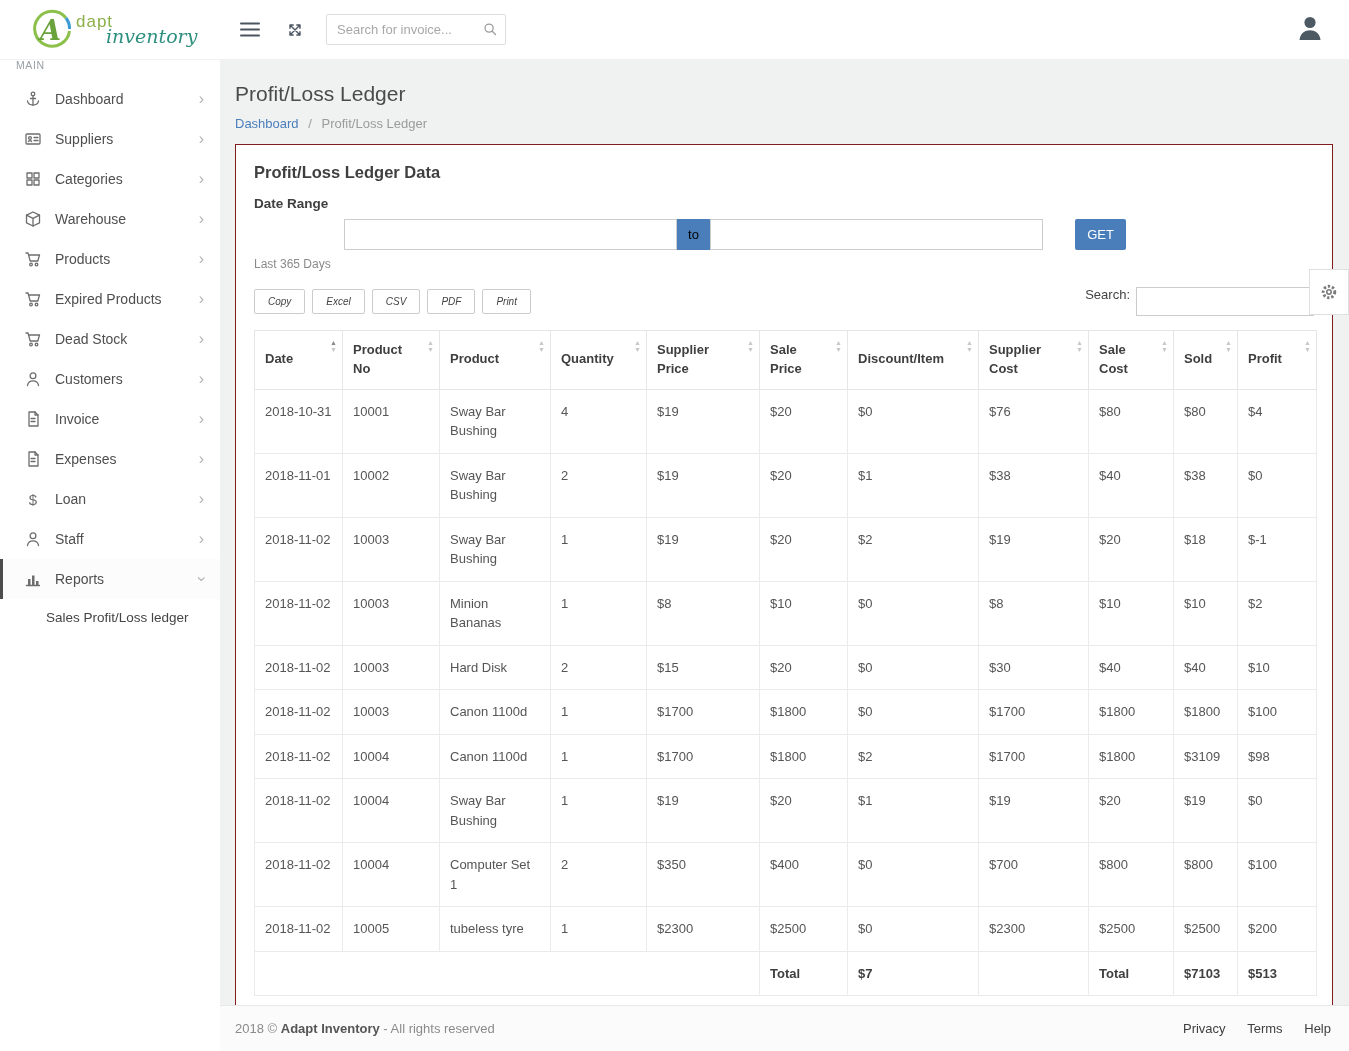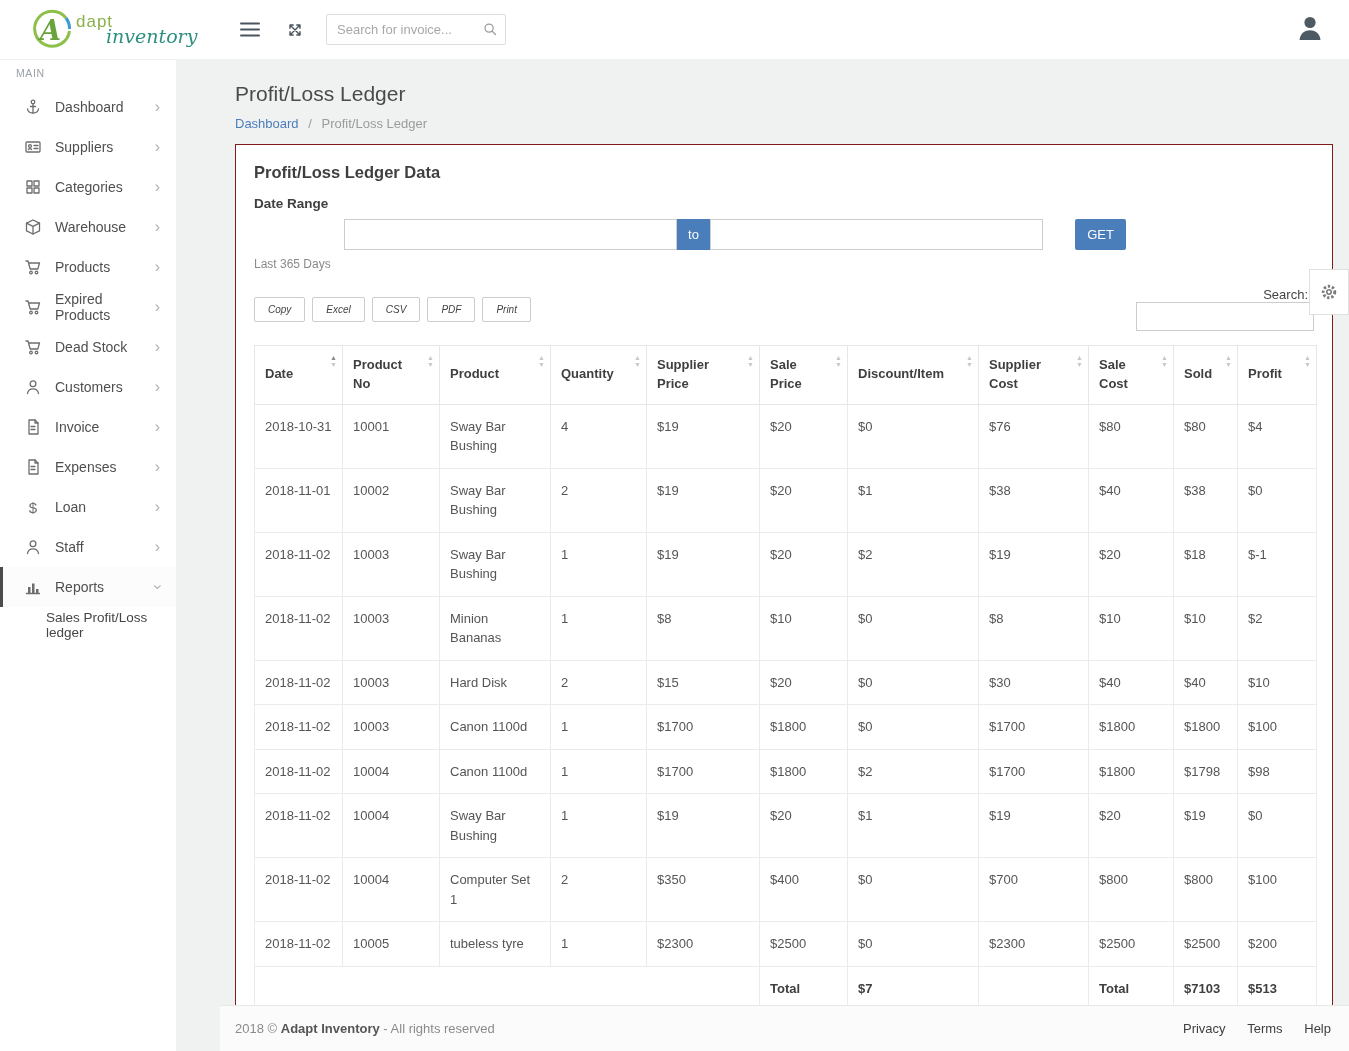--- a/index.html
+++ b/index.html
@@ -20,21 +20,21 @@
     font-size:19px; color:#2e8f7f; margin:-3px 0 0 30px; }
   .top-icon-btn { background:none; border:none; padding:6px; margin-left:14px; cursor:pointer; display:flex; align-items:center; }
   .search-wrap { position:relative; margin-left:16px; }
   .search-wrap input { width:180px; height:31px; border:1px solid #ddd; border-radius:2px;
     padding:0 30px 0 10px; font-size:13px; color:#555; outline:none; font-family:inherit; }
   .search-wrap input::placeholder { color:#a8a8a8; }
   .search-icon-abs { position:absolute; right:8px; top:7px; }
   .avatar-btn { margin-left:auto; margin-right:18px; background:none; border:none; cursor:pointer; }
 
   
-  .sidebar { position:absolute; top:52px; left:0; width:176px; bottom:0; background:#fff; z-index:5; }
+  .sidebar { position:absolute; top:44px; left:0; width:220px; bottom:0; background:#fff; z-index:5; }
   .side-section { font-size:10.5px; color:#9aa0a6; letter-spacing:.6px; padding:15px 0 8px 16px; }
   .nav-item { height:40px; display:flex; align-items:center; padding:0 16px 0 24px; cursor:pointer; font-size:14px; color:#4f4f4f; }
   .nav-icon { width:18px; height:18px; margin-right:13px; display:flex; align-items:center; justify-content:center; color:#6d6d6d; }
   .nav-label { flex:1; }
   .nav-chevron { color:#b3b3b3; font-size:16px; line-height:1; }
   .nav-chevron.down { display:inline-block; transform:rotate(90deg); }
   .nav-item.active { border-left:3px solid #4c4c4c; padding-left:21px; background:#fcfcfc; }
   .nav-sub { height:36px; display:flex; align-items:center; padding-left:46px; font-size:13.5px; color:#454545; cursor:pointer; }
   .dollar-glyph { font-size:15px; color:#6d6d6d; }
 
@@ -43,30 +43,30 @@
   .page-title { font-size:21px; font-weight:500; color:#4b4b4b; margin:4px 0 10px 0; }
   .breadcrumb { font-size:13px; color:#9b9b9b; }
   .breadcrumb a { color:#4a7ebb; text-decoration:none; }
   .breadcrumb .sep { margin:0 6px; }
 
   .card { position:relative; margin-top:13px; background:#fff; border:1px solid #7f1d1d; padding:18px; }
   .card-title { font-size:16.5px; font-weight:bold; color:#3f3f3f; margin-bottom:14px; }
   .dr-label { font-size:13.5px; font-weight:bold; color:#3f3f3f; margin-bottom:8px; }
   .dr-row { display:flex; align-items:center; margin-left:90px; }
   .dr-row input { width:333px; height:31px; border:1px solid #ccc; padding:0 8px; font-size:13px; outline:none; font-family:inherit; }
-  .dr-addon { width:33px; height:31px; background:#4a7ebb; color:#ffffff; font-size:13px;
+  .dr-addon { width:33px; height:31px; background:#4a7ebb; color:#000000; font-size:13px;
     display:flex; align-items:center; justify-content:center; }
   .get-btn { width:51px; height:31px; margin-left:32px; background:#4a7ebb; color:#ffffff; border:none;
     border-radius:2px; font-size:13px; cursor:pointer; font-family:inherit; }
   .dr-hint { font-size:12px; color:#8a8a8a; margin-top:7px; }
 
   .tools-row { display:flex; align-items:center; margin-top:16px; }
   .export-btn { padding:6px 13px; font-size:10px; color:#444; background:#fff; border:1px solid #ccc;
     border-radius:2px; margin-right:7px; cursor:pointer; font-family:inherit;font-style:italic; }
-  .tools-right { margin-left:auto; display:flex; align-items:flex-end;flex-direction:column; }
+  .tools-right { margin-left:auto; display:flex; align-items:flex-start; }
   .tools-right label { font-size:13px; color:#444; margin-right:6px; }
   .tools-right input { width:178px; height:29px; border:1px solid #ccc; padding:0 8px; font-size:13px; outline:none; font-family:inherit; }
   .gear-btn { position:absolute; right:-17px; top:124px; width:40px; height:46px; background:#fff;
     border:1px solid #e0e0e0; display:flex; align-items:center; justify-content:center; cursor:pointer; }
 
   
   table.ledger { width:100%; border-collapse:collapse; margin-top:14px; table-layout:fixed; font-size:13px; color:#555; }
   .ledger th { position:relative; text-align:left; font-weight:bold; color:#3f3f3f;
     padding:10px 18px 10px 10px; border:1px solid #e6e6e6; vertical-align:middle; line-height:1.45; background:#fff; cursor:pointer; }
   .ledger td { padding:12px 10px; border:1px solid #ebebeb; vertical-align:top; line-height:1.5; word-wrap:break-word; }
@@ -512,21 +512,21 @@
             <tr>
               <td>2018-11-02</td>
               <td>10004</td>
               <td>Canon 1100d</td>
               <td>1</td>
               <td>$1700</td>
               <td>$1800</td>
               <td>$2</td>
               <td>$1700</td>
               <td>$1800</td>
-              <td>$1798</td>
+              <td>$3109</td>
               <td>$98</td>
             </tr>
 
             <tr>
               <td>2018-11-02</td>
               <td>10004</td>
               <td>Sway Bar Bushing</td>
               <td>1</td>
               <td>$19</td>
               <td>$20</td>

